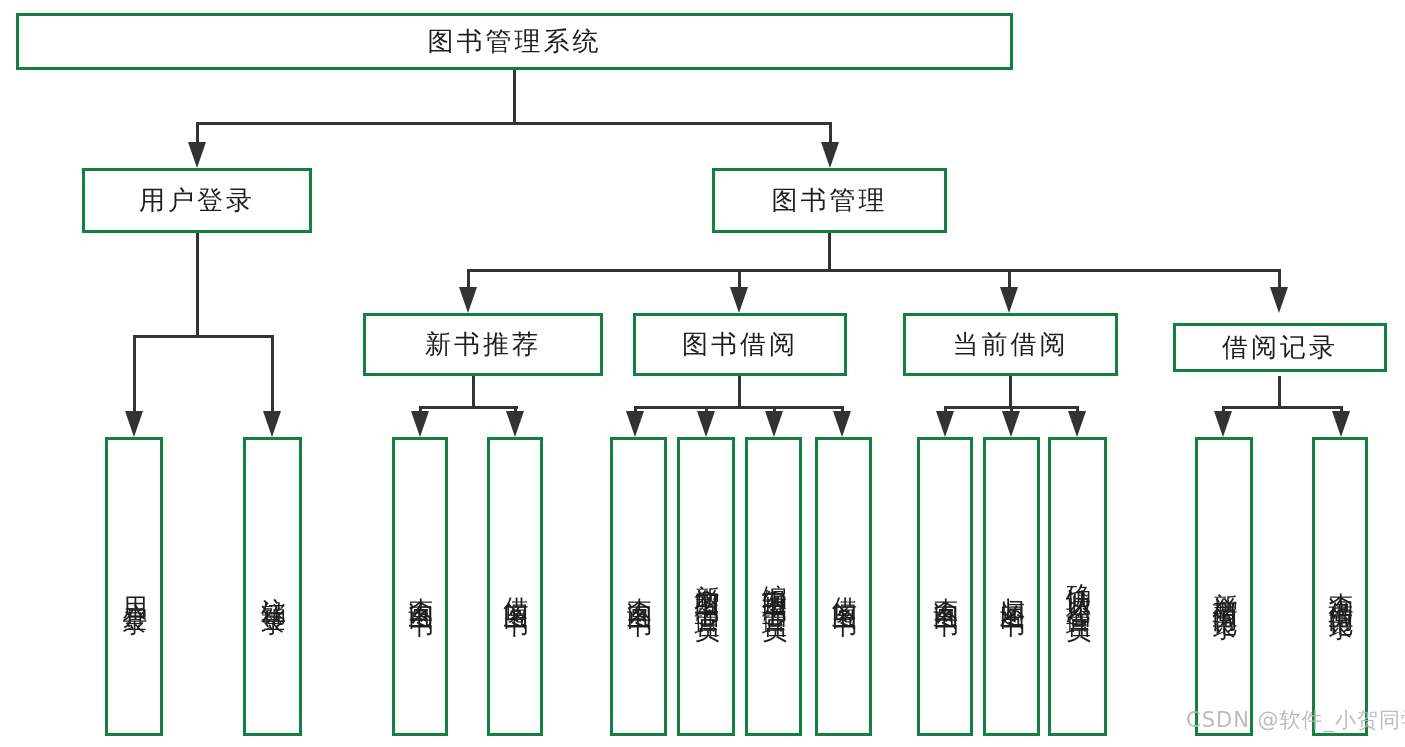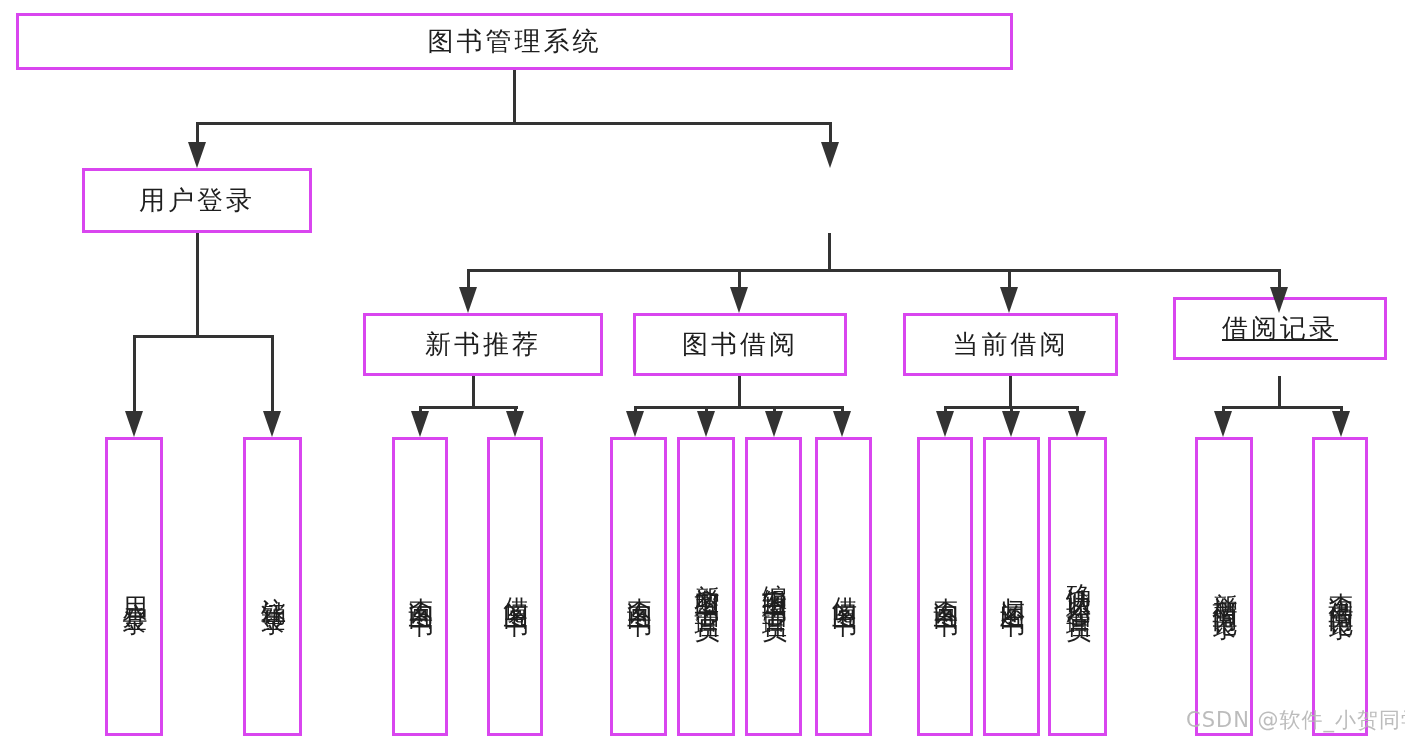--- a/index.html
+++ b/index.html
@@ -6,21 +6,21 @@
   .canvas{
     position:relative;
     width:1405px;height:747px;
     background:#ffffff;
     font-family:"DejaVu Sans","Liberation Sans",sans-serif;
     overflow:hidden;
   }
   .node{
     position:absolute;
     box-sizing:border-box;
-    border:3px solid #d946ef;
+    border:3px solid #15803d;
     background:#ffffff;
     display:flex;align-items:center;justify-content:center;
     color:#1e1e1e;
   }
   .node .lbl{
     font-size:26px;
     letter-spacing:3px;
     white-space:nowrap;
     color:#1e1e1e;
   }
@@ -55,31 +55,34 @@
 
 <div class="canvas">
 
   <div class="node" style="left:16px;top:13px;width:997px;height:57px;">
     <span class="lbl">图书管理系统</span>
   </div>
 
   <div class="node" style="left:82px;top:168px;width:230px;height:65px;">
     <span class="lbl">用户登录</span>
   </div>
+  <div class="node" style="left:712px;top:168px;width:235px;height:65px;">
+    <span class="lbl">图书管理</span>
+  </div>
 
   <div class="node" style="left:363px;top:313px;width:240px;height:63px;">
     <span class="lbl">新书推荐</span>
   </div>
   <div class="node" style="left:633px;top:313px;width:214px;height:63px;font-family:Liberation Mono, monospace;">
     <span class="lbl">图书借阅</span>
   </div>
   <div class="node" style="left:903px;top:313px;width:215px;height:63px;">
     <span class="lbl">当前借阅</span>
   </div>
-  <div class="node" style="left:1173px;top:297px;width:214px;height:63px;text-decoration:underline;">
+  <div class="node" style="left:1173px;top:323px;width:214px;height:49px;">
     <span class="lbl">借阅记录</span>
   </div>
 
   <div class="node vnode" style="left:105px;top:437px;width:58px;height:299px;">
     <span class="lbl">用户登录</span>
   </div>
   <div class="node vnode" style="left:243px;top:437px;width:59px;height:299px;">
     <span class="lbl">注销登录</span>
   </div>
 

